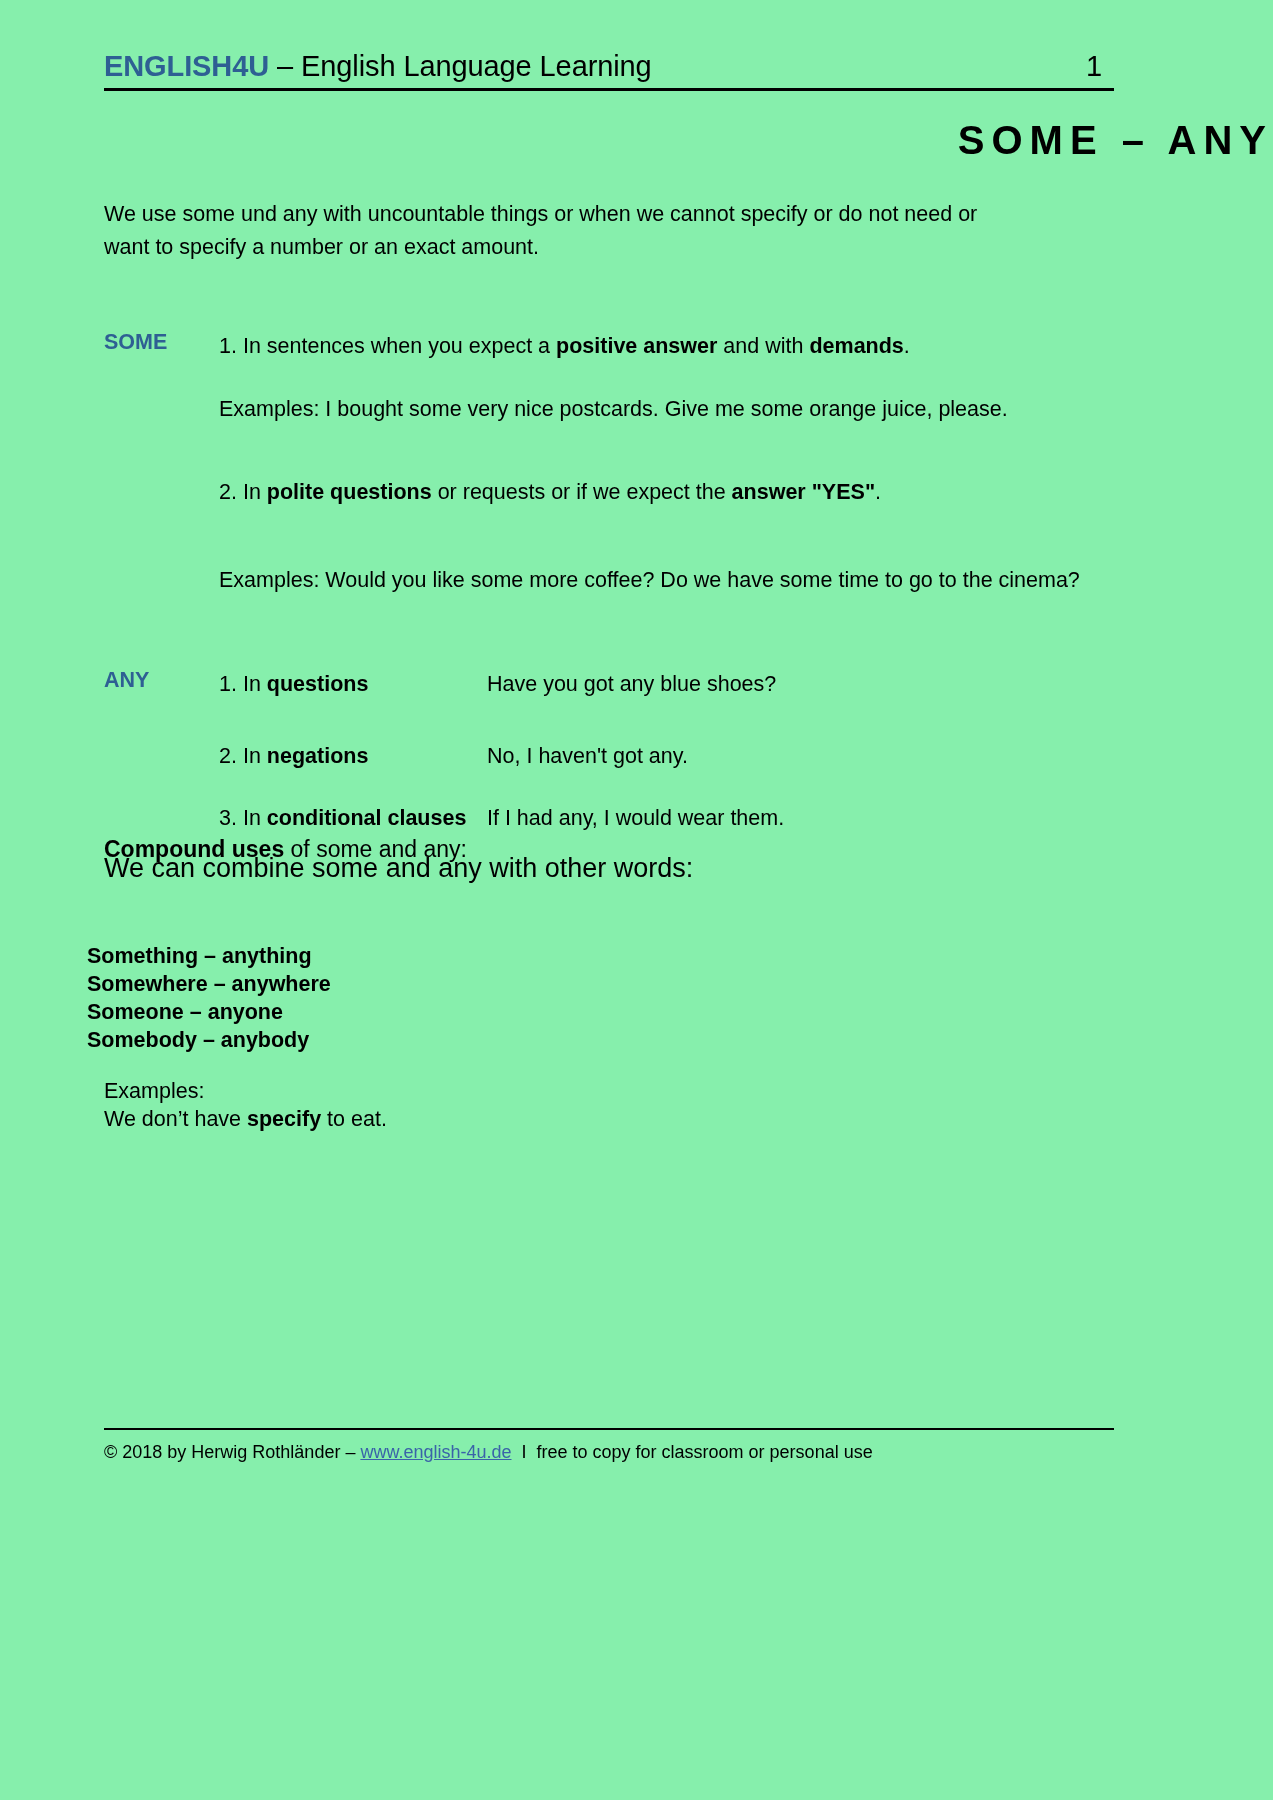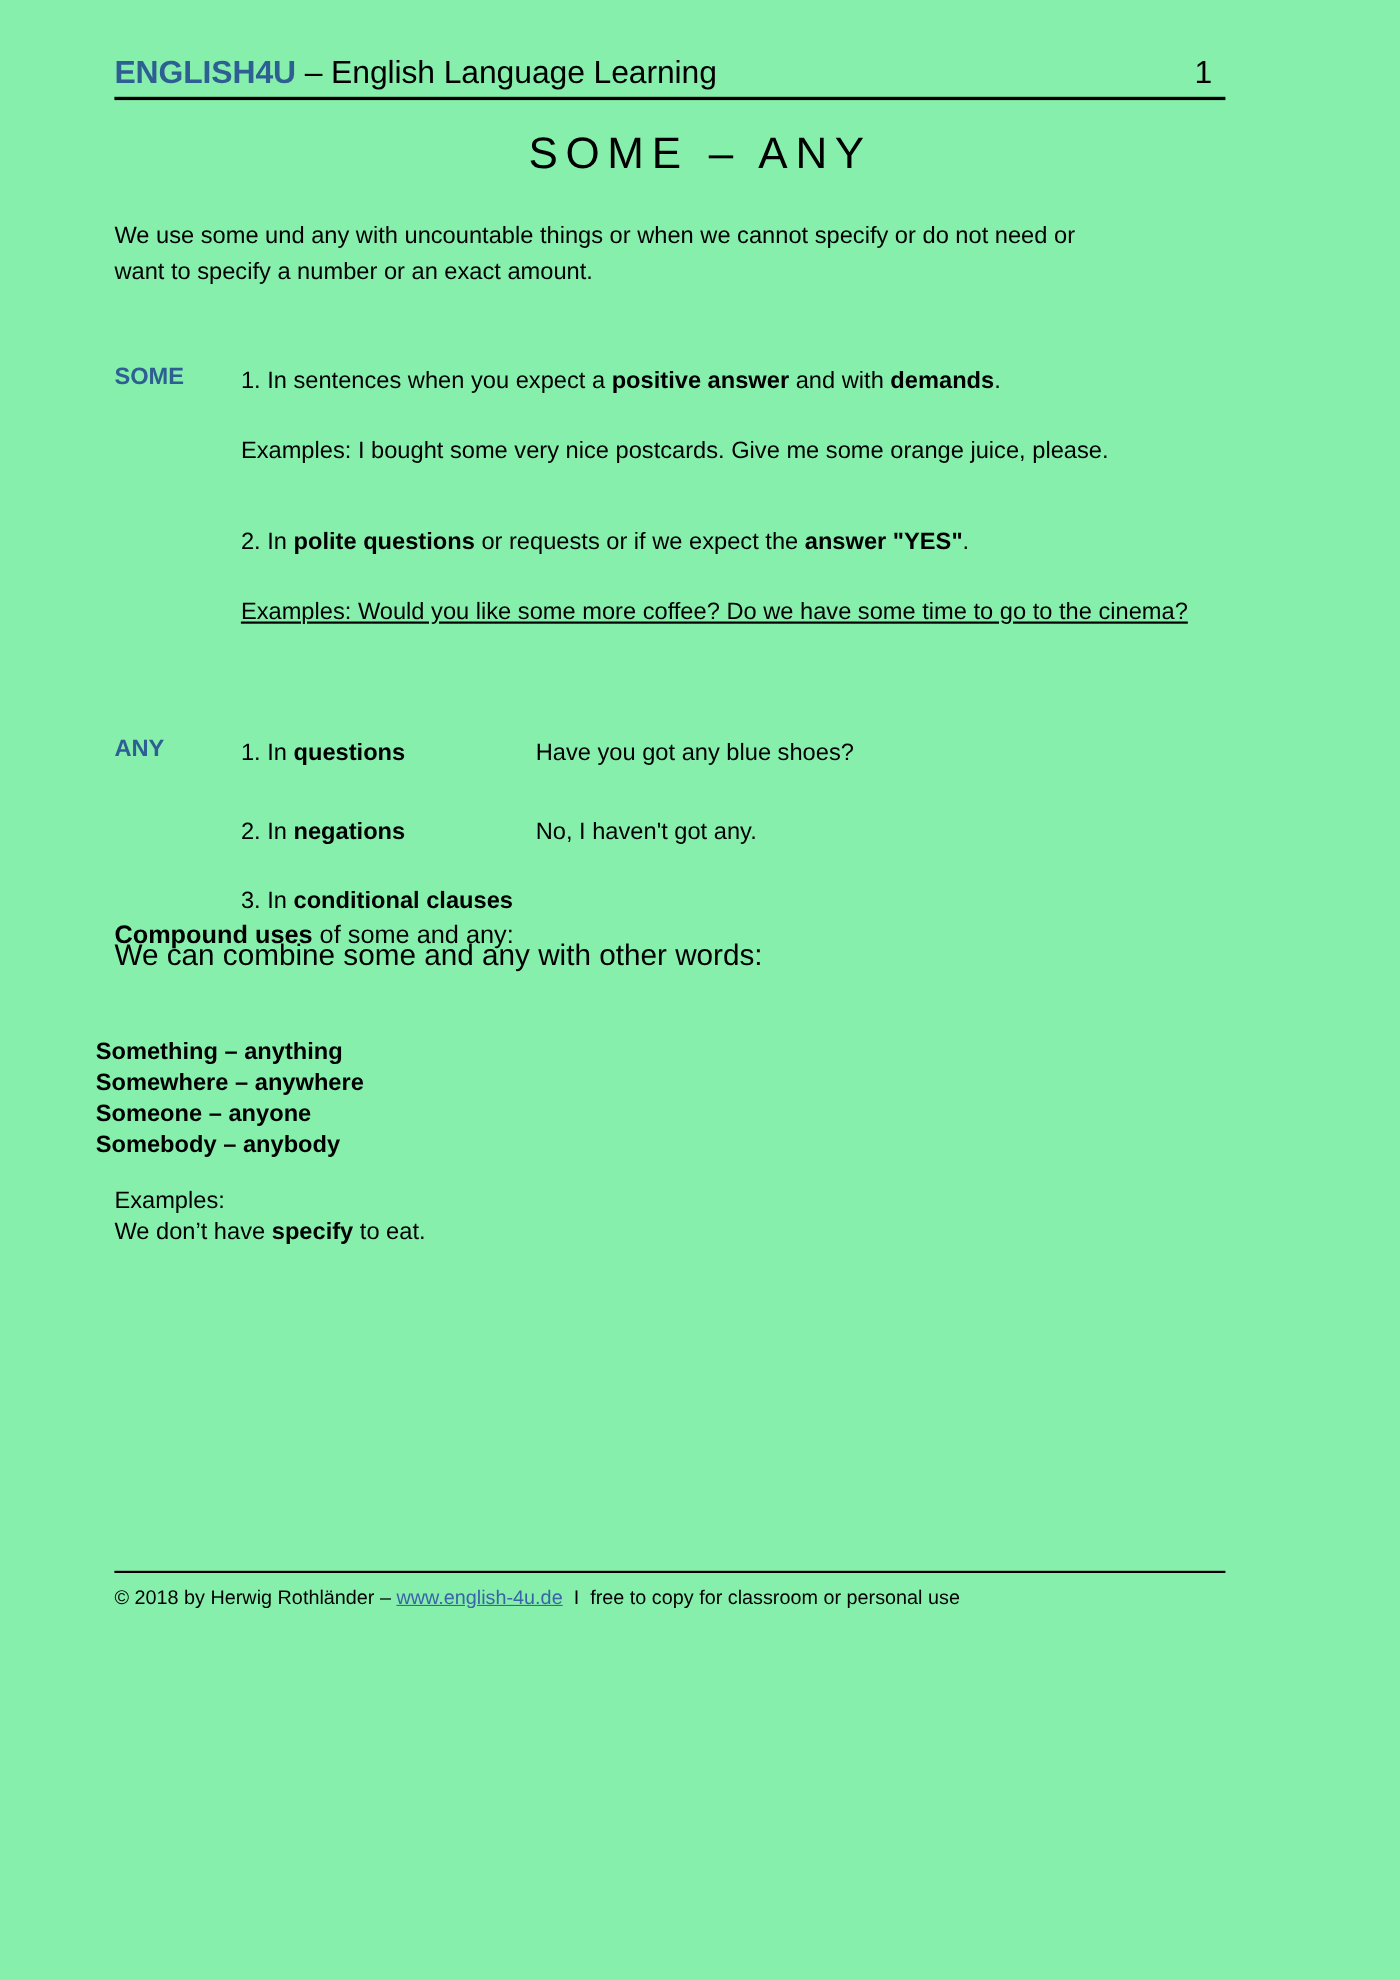--- a/index.html
+++ b/index.html
@@ -56,23 +56,23 @@
     border-bottom: 3px solid #000000;
     width: 100%;
   }
 
   
   .doc-title {
     position: absolute;
     left: 0;
     top: 118px;
     width: 1273px;
-    text-align: center;
+    text-align: right;
     font-size: 40px;
-    font-weight: normal;
+    font-weight: bold;
     letter-spacing: 7px;
     color: #000000;
   }
 
   
   .intro {
     position: absolute;
     left: 104px;
     top: 198px;
     width: 900px;
@@ -214,21 +214,21 @@
   <div class="block indent" style="top: 393px;">
     <div class="para">Examples: I bought some very nice postcards. Give me some orange juice, please.</div>
   </div>
 
   <div class="block indent" style="top: 476px;">
     <div class="para">
       <span>2. In </span><b>polite questions</b><span> or requests or if we expect the </span><b>answer "YES"</b><span>.</span>
     </div>
   </div>
 
-  <div class="block indent" style="top: 540px; width: 880px; text-decoration: underline;">
+  <div class="block indent" style="top: 564px; width: 880px;">
     <div class="para">Examples: Would you like some more coffee? Do we have some time to go to the cinema?</div>
   </div>
 
   <div class="block" style="top: 668px;">
     <div class="row">
       <div class="sec-label">ANY</div>
       <div class="sec-body">
         <div class="any-row">
           <div class="any-rule">
             <span>1. In </span><b>questions</b>
@@ -246,20 +246,21 @@
       </div>
       <div class="any-example">No, I haven't got any.</div>
     </div>
   </div>
 
   <div class="block indent" style="top: 802px;">
     <div class="any-row">
       <div class="any-rule">
         <span>3. In </span><b>conditional clauses</b>
       </div>
+      <div class="any-example">If I had any, I would wear them.</div>
     </div>
   </div>
 
   <div class="compound-heading">
     <b>Compound uses</b><span> of some and any:</span>
   </div>
 
   <div class="compound-intro">We can combine some and any with other words:</div>
 
   <div class="compound-list">

